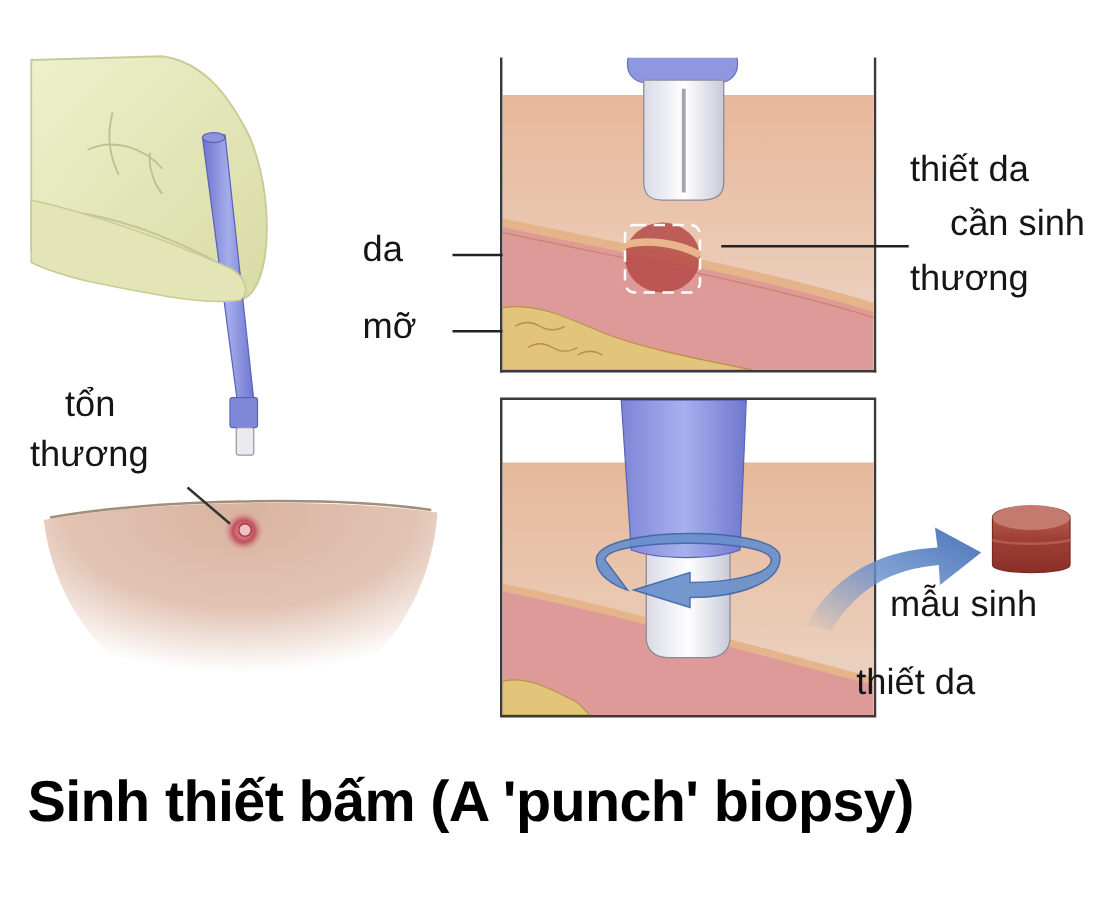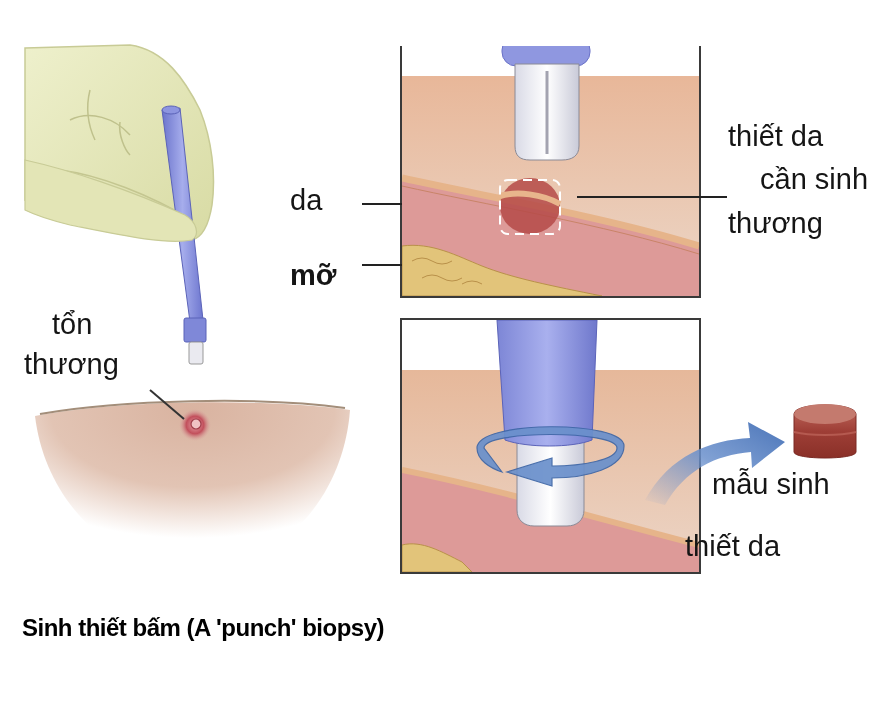--- a/index.html
+++ b/index.html
@@ -1,20 +1,20 @@
 <!DOCTYPE html>
 <html><head>
   <meta charset="utf-8">
   <style>
     html, body { margin: 0; padding: 0; background: #ffffff; }
     body { width: 883px; height: 720px; position: relative; overflow: hidden;
            font-family: "Liberation Sans", sans-serif; color: #111; }
     .abs { position: absolute; }
     .label { font-size: 29px; line-height: 33px; color: #151515; }
-    .title { font-size: 24px; font-weight: bold; color: #000; white-space: nowrap; letter-spacing: -0.5px; }
+    .title { font-size: 46px; font-weight: bold; color: #000; white-space: nowrap; letter-spacing: -0.5px; }
     .panel { position: absolute; border: 2px solid #3a3a3a; border-top: none; overflow: hidden; background:#fff; }
     .panel.bottom { border-top: 2px solid #3a3a3a; }
     .leader { position: absolute; height: 2px; background: #222; }
     svg { display: block; }
   </style>
 </head>
 <body>
 
 <div class="abs" style="left:0;top:0;width:400px;height:580px;">
   <svg width="400" height="580" viewBox="0 0 400 580">
@@ -97,21 +97,21 @@
     <path d="M113,18 L177,18 L177,100 C177,110 170,114 160,114 L128,114 C118,114 113,110 113,100 Z" fill="url(#tool1)" stroke="#8a8a96" stroke-width="1"></path>
     <line x1="145" y1="25" x2="145" y2="108" stroke="#a3a3b0" stroke-width="3"></line>
   </svg>
 </div>
 
 <div class="leader" style="left:362px;top:203px;width:40px;"></div>
 <div class="leader" style="left:362px;top:264px;width:40px;"></div>
 <div class="leader" style="left:577px;top:196px;width:150px;"></div>
 
 <div class="abs label" style="left:290px;top:184px;">da</div>
-<div class="abs label" style="left:290px;top:259px;font-weight:bold;">mỡ</div>
+<div class="abs label" style="left:290px;top:245px;">mỡ</div>
 
 <div class="abs label" style="left:728px;top:120px;">thiết da</div>
 <div class="abs label" style="left:728px;top:163px;margin-left:32px;">cần sinh</div>
 <div class="abs label" style="left:728px;top:207px;">thương</div>
 
 <div class="panel bottom" style="left:400px;top:318px;width:297px;height:252px;">
   <svg width="297" height="252" viewBox="0 0 297 252">
     <defs>
       <linearGradient id="surf2" x1="0" y1="0" x2="0" y2="1">
         <stop offset="0" stop-color="#e6b89a"></stop>

